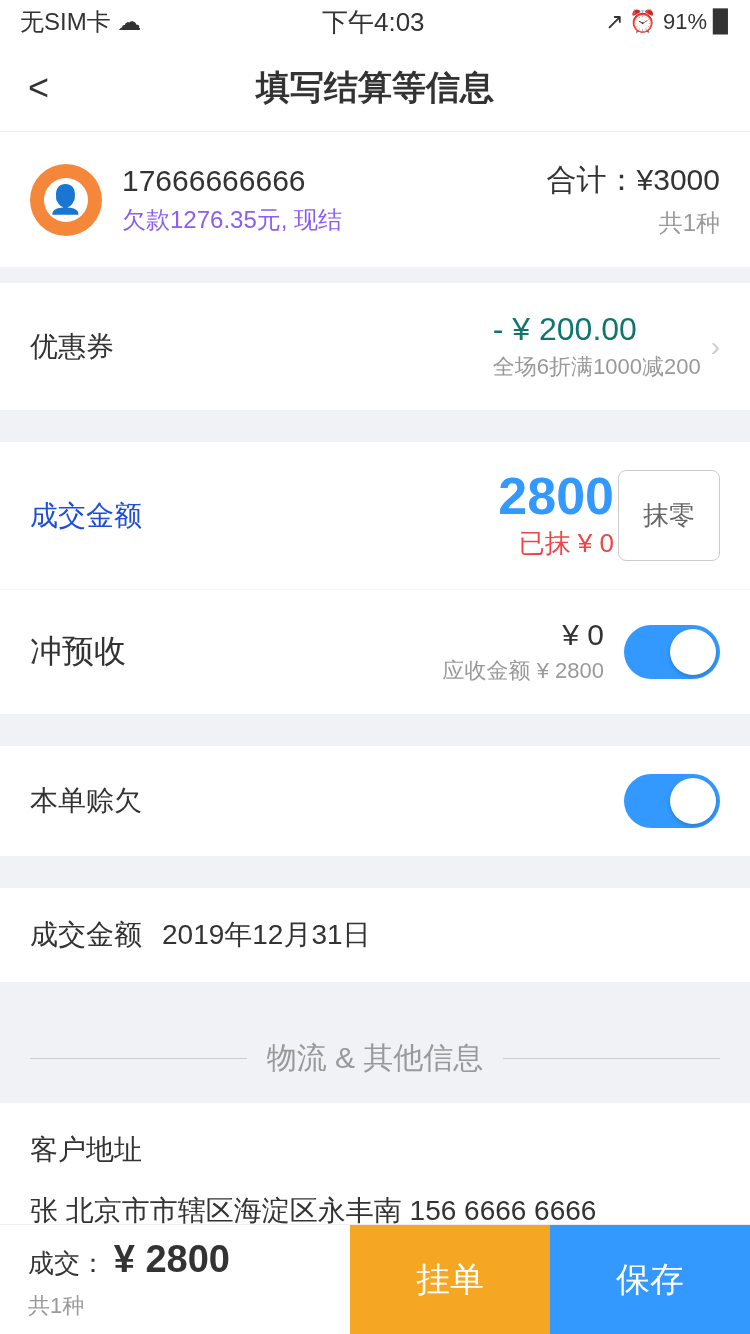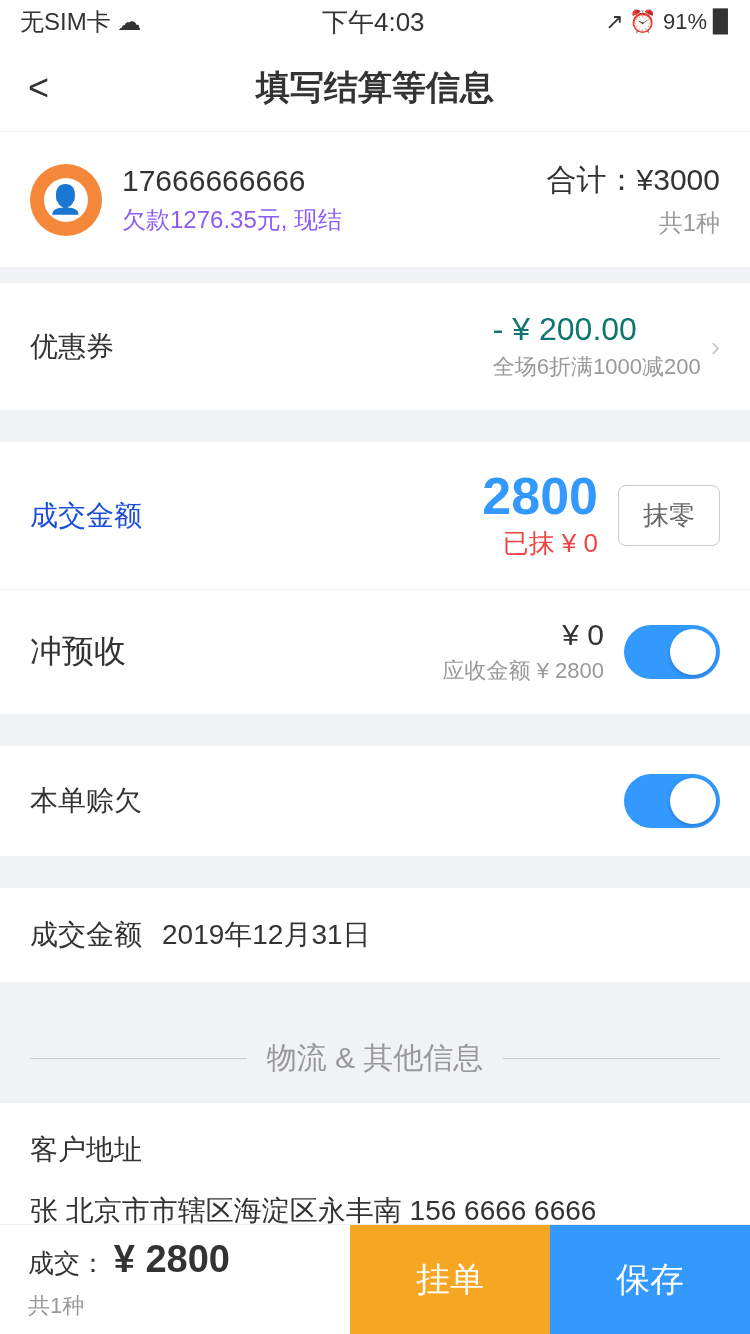--- a/index.html
+++ b/index.html
@@ -124,21 +124,21 @@
 
     
     .amount-row {
       padding: 28px 30px;
       display: flex;
       align-items: center;
       justify-content: space-between;
       border-bottom: 1px solid #f5f5f5;
     }
     .amount-label { font-size: 28px; color: #1d4ed8; }
-    .amount-right { display: flex; align-items: center; gap: 20px; }
+    .amount-right { display: flex; gap: 4px; }
     .amount-value { font-size: 52px; font-weight: 600; color: #3399ff; line-height: 1; }
     .amount-sub { font-size: 26px; color: #ef4444; margin-top: 4px; text-align: right; }
     .round-btn {
       border: 1px solid #ccc;
       border-radius: 8px;
       padding: 12px 24px;
       font-size: 26px;
       color: #666;
       background: #fff;
       cursor: pointer;

